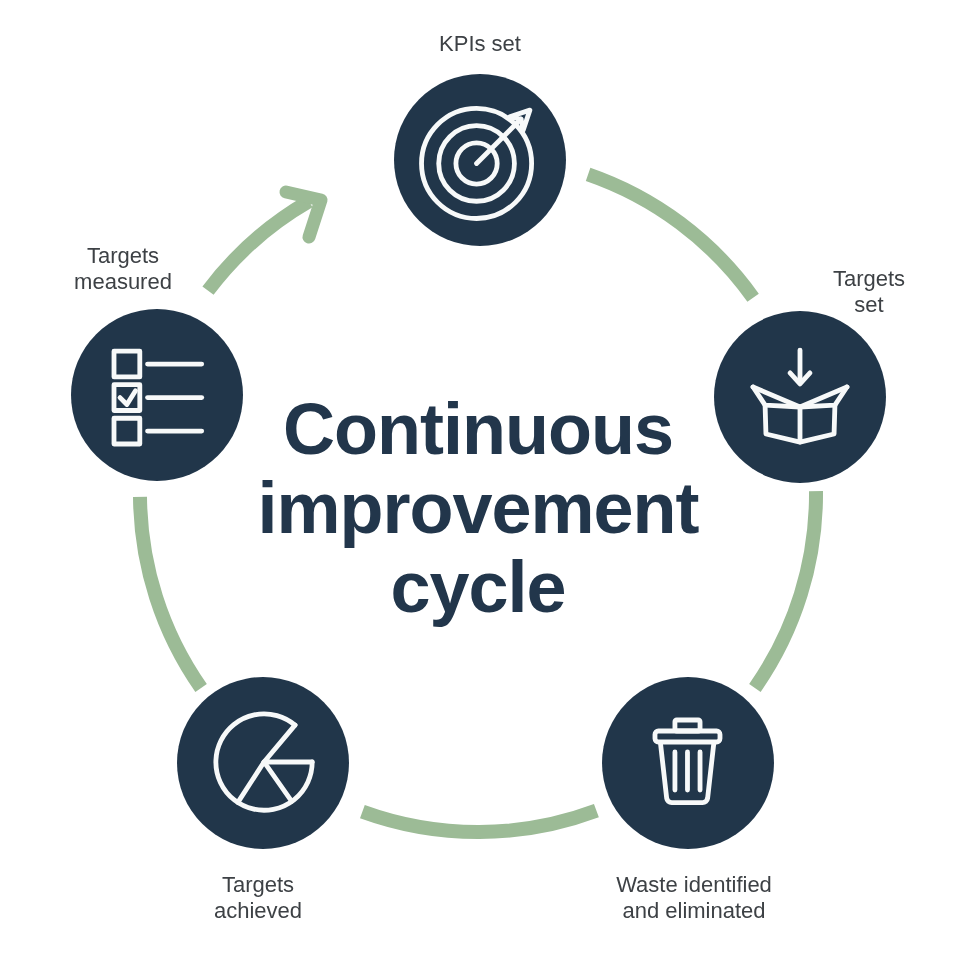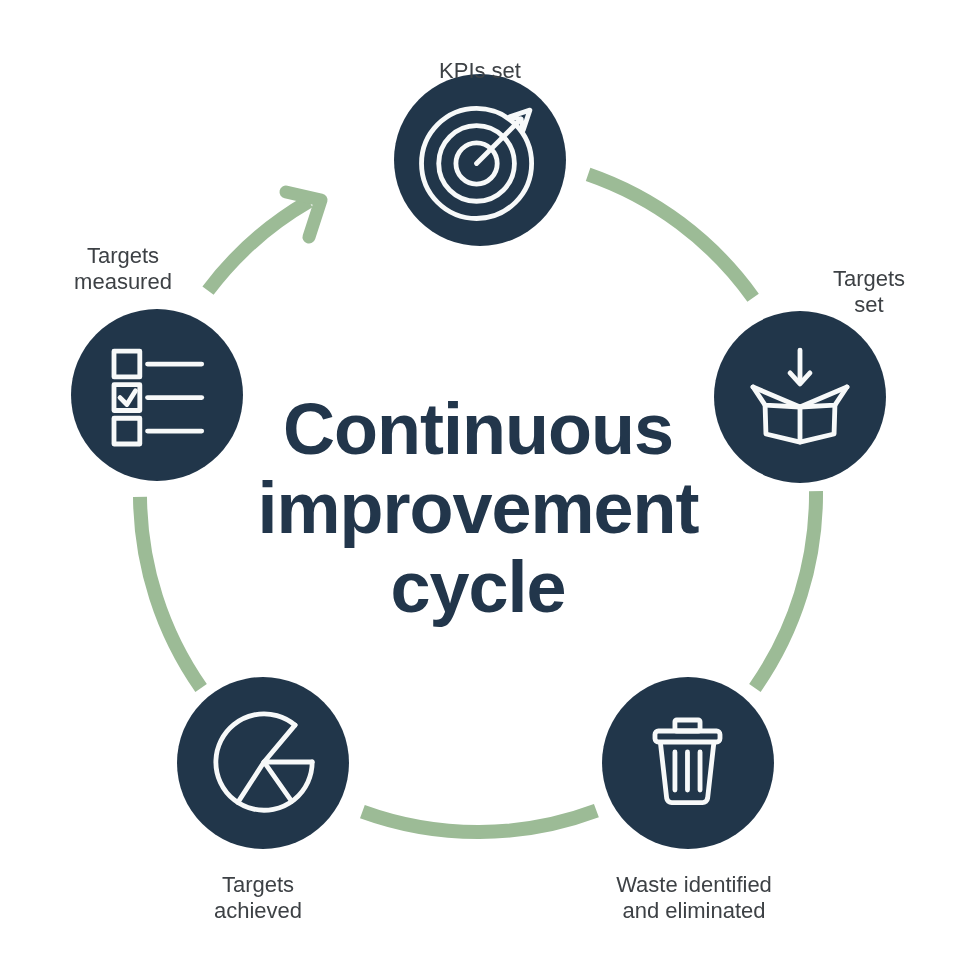--- a/index.html
+++ b/index.html
@@ -41,21 +41,21 @@
   .pos-right{left:714px;top:311px;}
   .pos-bottom-right{left:602px;top:677px;}
   .pos-bottom-left{left:177px;top:677px;}
   .pos-left{left:71px;top:309px;}
 
   .label{
     position:absolute;transform:translateX(-50%);
     font-size:22px;line-height:26px;color:var(--label-text);
     text-align:center;white-space:pre-line;
   }
-  .label-top{left:480px;top:31px;margin-top:27px;}
+  .label-top{left:480px;top:31px;}
   .label-right{left:869px;top:266px;}
   .label-bottom-right{left:694px;top:872px;}
   .label-bottom-left{left:258px;top:872px;}
   .label-left{left:123px;top:243px;}
 </style>
 </head>
 <body>
 
 <div class="stage">
 

